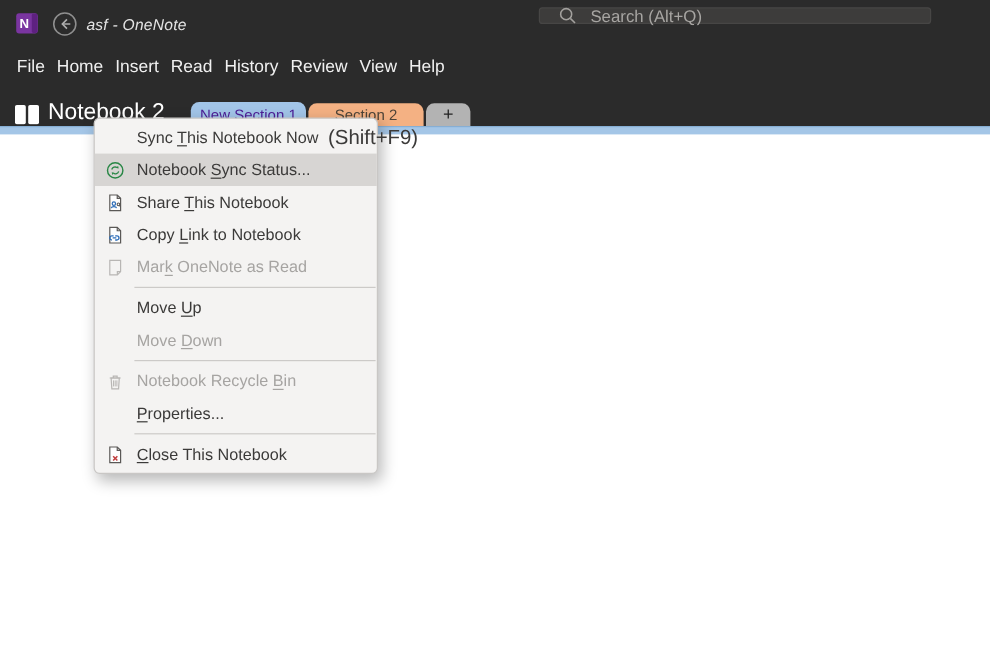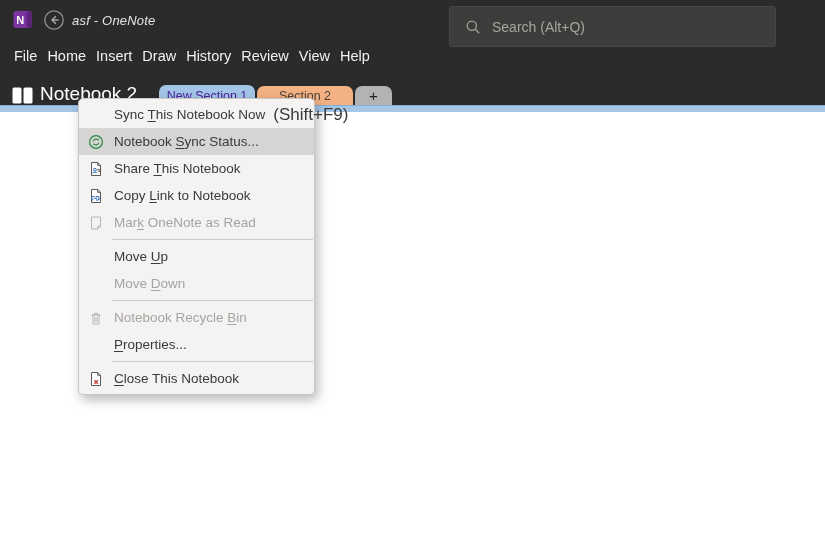--- a/index.html
+++ b/index.html
@@ -6,21 +6,21 @@
   #screen{position:relative;width:825px;height:544px;overflow:hidden;
           font-family:"Liberation Sans",sans-serif;background:#ffffff;}
 
   
   #topbar{position:absolute;left:0;top:0;width:825px;height:105px;background:#2b2b2b;z-index:1;}
 
   .app-icon{position:absolute;left:13px;top:10px;width:19px;height:19px;}
   .back-btn{position:absolute;left:43px;top:9px;width:22px;height:22px;}
   .tb-title{position:absolute;left:72px;top:13px;font-size:13px;color:#e4e4e4;letter-spacing:.2px;font-style:italic;}
 
-  .search-box{position:absolute;left:449px;top:6px;width:327px;height:41px;
+  .search-box{position:absolute;left:449px;top:6px;width:327px;height:14px;
               background:#3d3c3b;border:1px solid #474645;border-radius:3px;
               display:flex;align-items:center;box-sizing:border-box;padding-left:15px;}
   .search-box svg{flex:0 0 auto;}
   .search-box input{background:transparent;border:none;outline:none;color:#a7a5a2;
               font-size:14px;margin-left:9px;width:260px;font-family:"Liberation Sans",sans-serif;}
   .search-box input::placeholder{color:#a7a5a2;opacity:1;}
 
   .menubar{position:absolute;left:14px;top:48px;display:flex;gap:10px;}
   .menubar .mitem{color:#f0f0f0;font-size:14.5px;cursor:default;}
 
@@ -85,21 +85,21 @@
         <circle cx="6.8" cy="6.8" r="4.6" fill="none" stroke="#a3a19e" stroke-width="1.3"></circle>
         <path d="M10.3 10.3L14.2 14.2" stroke="#a3a19e" stroke-width="1.3"></path>
       </svg>
       <input type="text" placeholder="Search (Alt+Q)" style="">
     </div>
 
     <div class="menubar">
       <span class="mitem">File</span>
       <span class="mitem">Home</span>
       <span class="mitem">Insert</span>
-      <span class="mitem">Draw</span>
+      <span class="mitem">Read</span>
       <span class="mitem">History</span>
       <span class="mitem">Review</span>
       <span class="mitem">View</span>
       <span class="mitem">Help</span>
     </div>
 
     <span class="nb-icon">
       <svg width="21" height="17" viewBox="0 0 21 17">
         <rect x="0.5" y="0.5" width="9" height="16" rx="1.5" fill="#ffffff"></rect>
         <rect x="11.5" y="0.5" width="9" height="16" rx="1.5" fill="#ffffff"></rect>

